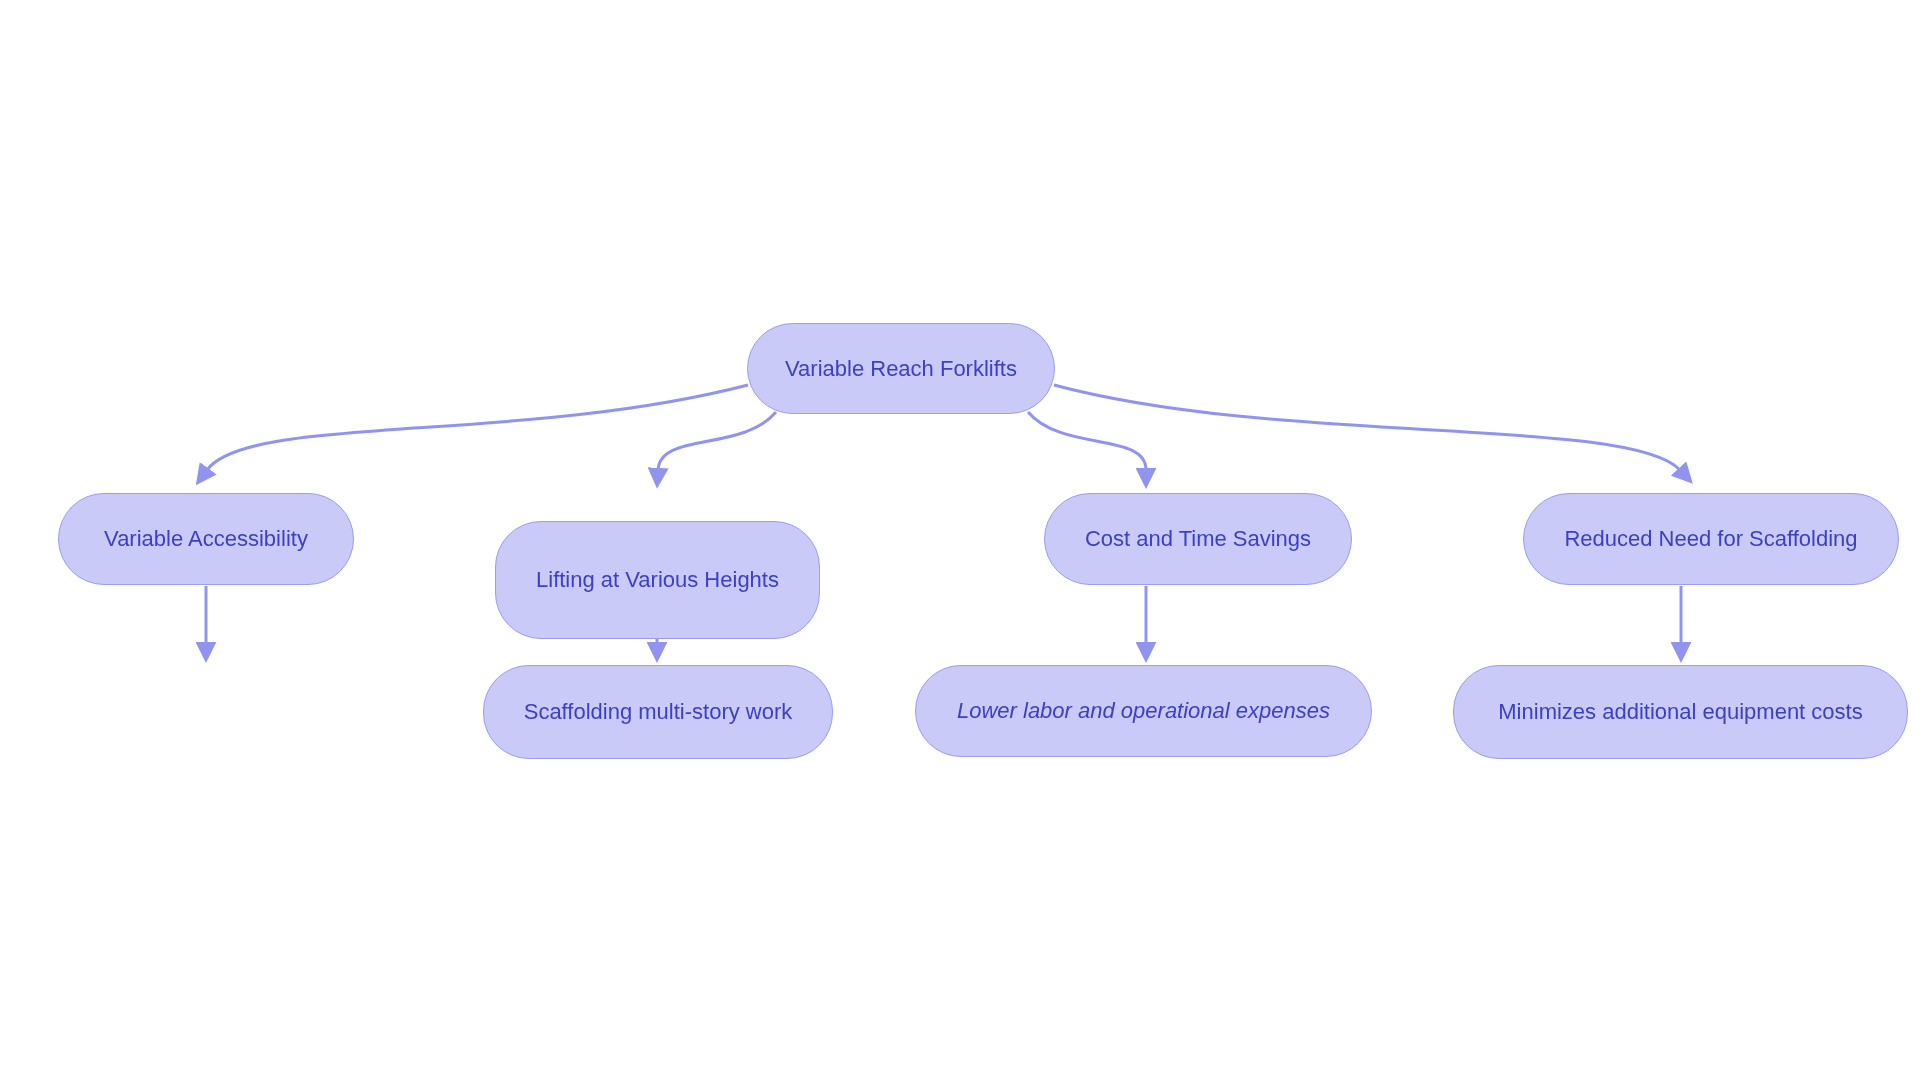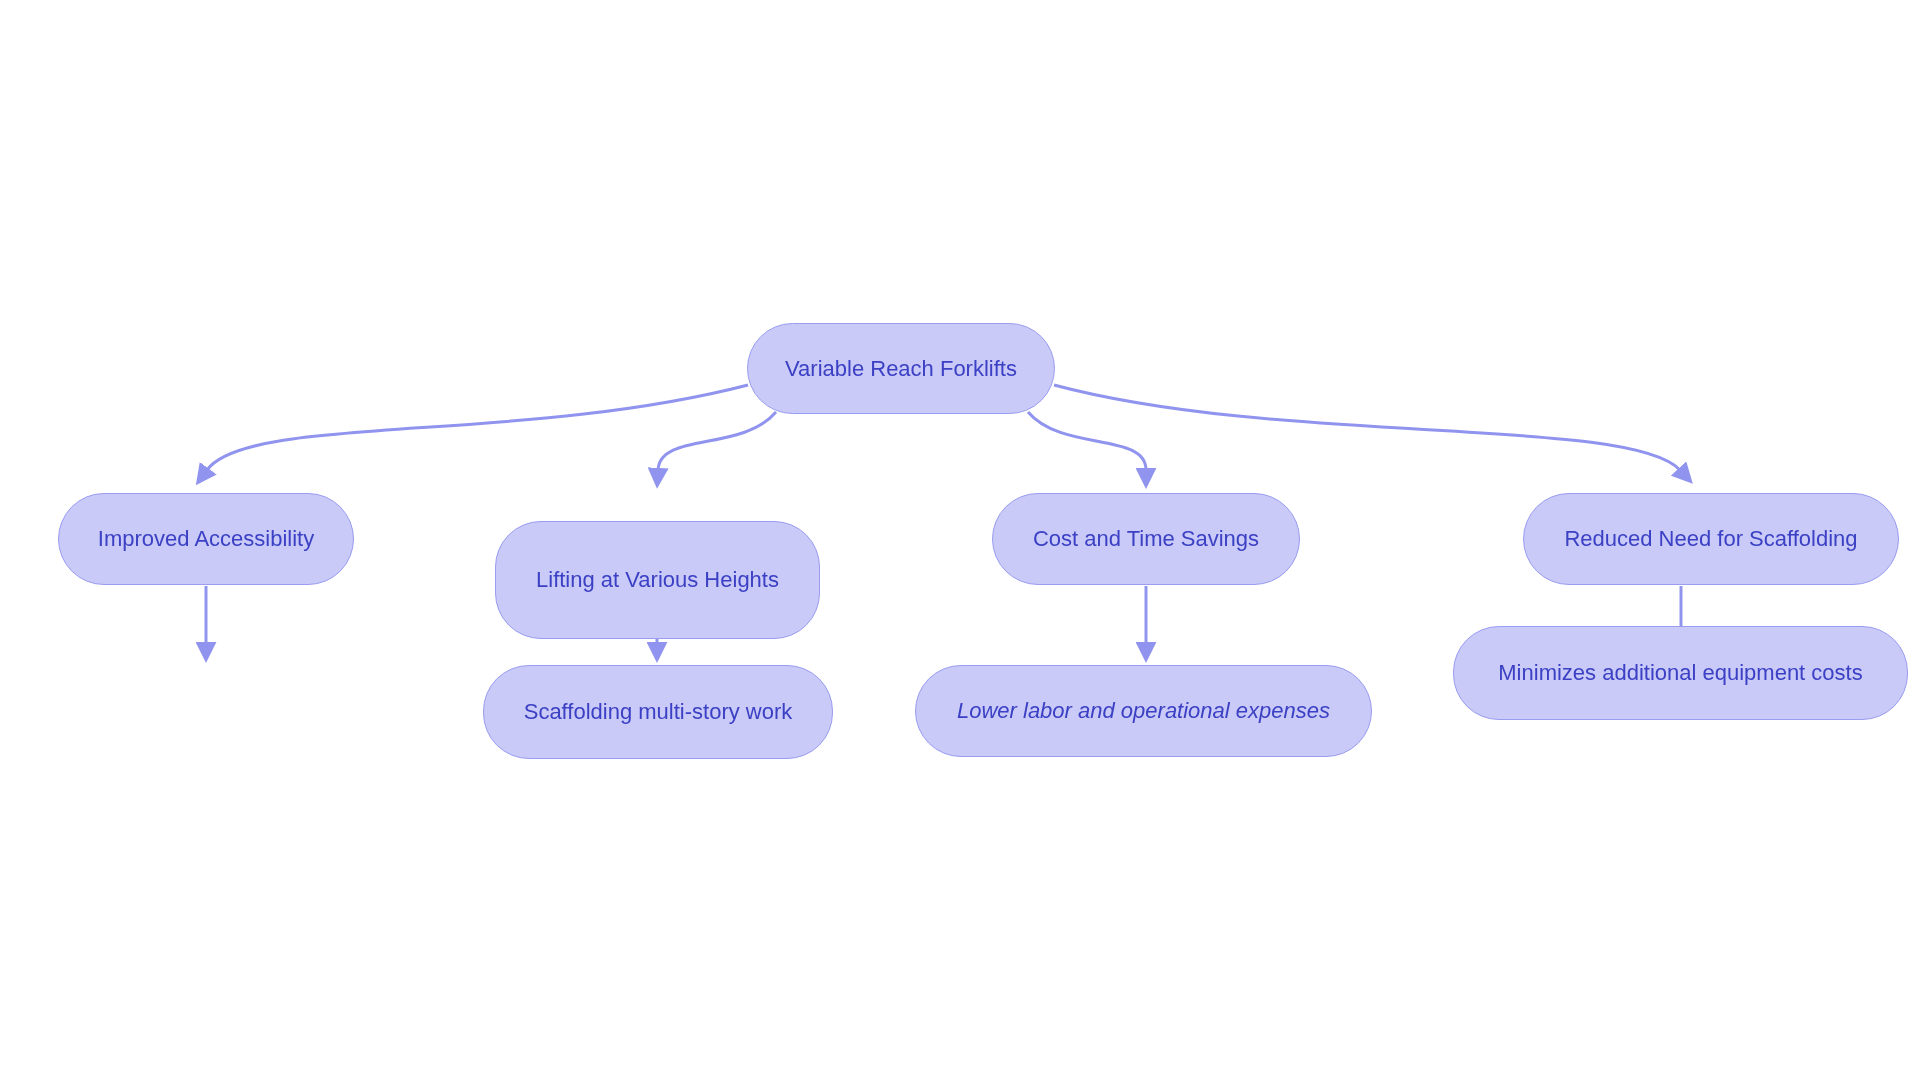--- a/index.html
+++ b/index.html
@@ -66,41 +66,41 @@
     <path class="edge" d="M 657 586 L 657 644" marker-end="url(#arrowhead)"></path>
     <path class="edge" d="M 1146 586 L 1146 644" marker-end="url(#arrowhead)"></path>
     <path class="edge" d="M 1681 586 L 1681 644" marker-end="url(#arrowhead)"></path>
   </svg>
 
   <div class="node" style="left:747px; top:323px; width:308px; height:91px;align-items:center;">
     <span>Variable Reach Forklifts</span>
   </div>
 
   <div class="node" style="left:58px; top:493px; width:296px; height:92px;">
-    <span>Improved Accessibility</span>
+    <span>Variable Accessibility</span>
   </div>
 
   <div class="node" style="left:495px; top:521px; width:325px; height:118px;">
     <span>Lifting at Various Heights</span>
   </div>
 
-  <div class="node" style="left:992px; top:493px; width:308px; height:92px;">
+  <div class="node" style="left:1044px; top:493px; width:308px; height:92px;">
     <span>Cost and Time Savings</span>
   </div>
 
   <div class="node" style="left:1523px; top:493px; width:376px; height:92px;">
     <span>Reduced Need for Scaffolding</span>
   </div>
 
 
   <div class="node" style="left:483px; top:665px; width:350px; height:94px;">
     <span>Scaffolding multi-story work</span>
   </div>
 
   <div class="node" style="left:915px; top:665px; width:457px; height:92px;font-style:italic;">
     <span>Lower labor and operational expenses</span>
   </div>
 
-  <div class="node" style="left:1453px; top:626px; width:455px; height:94px;justify-content:center;">
+  <div class="node" style="left:1453px; top:665px; width:455px; height:94px;justify-content:center;">
     <span>Minimizes additional equipment costs</span>
   </div>
 
 </div>
 
 </body></html>

